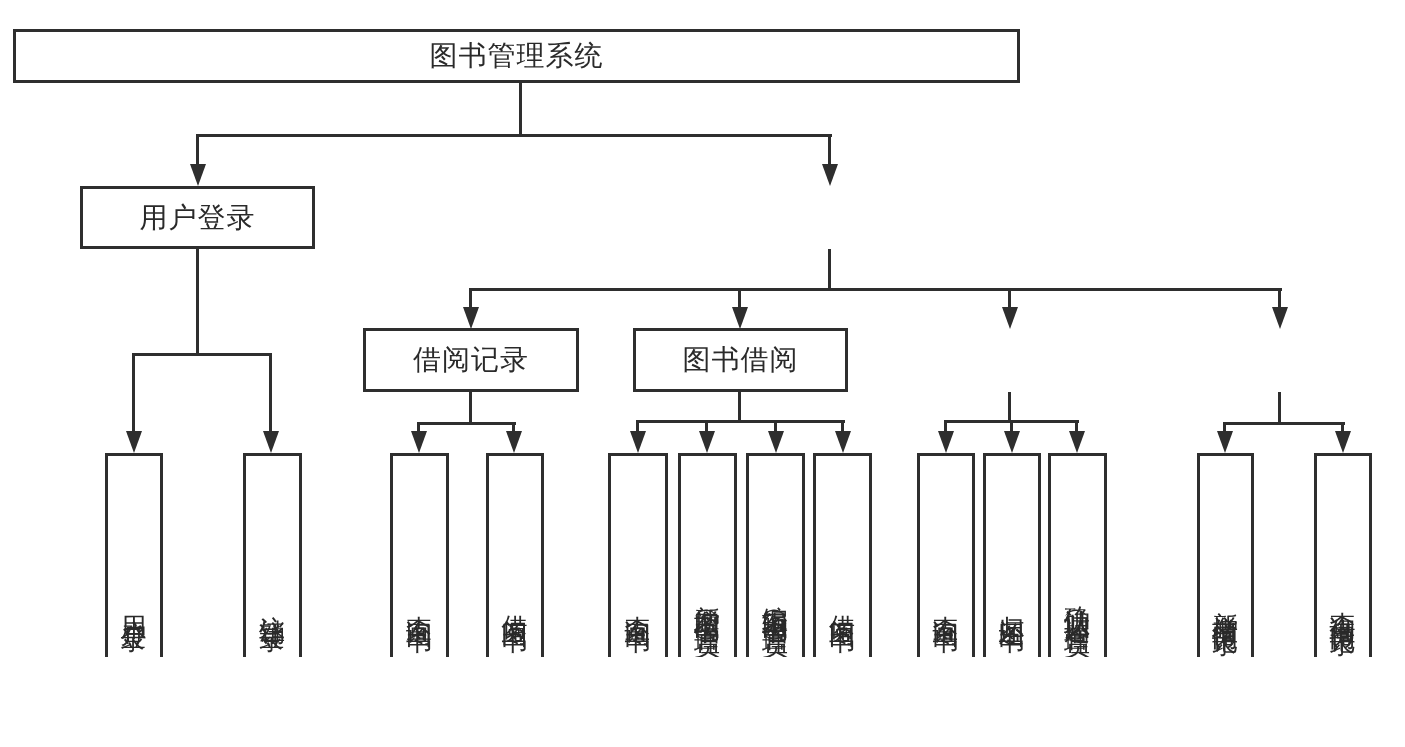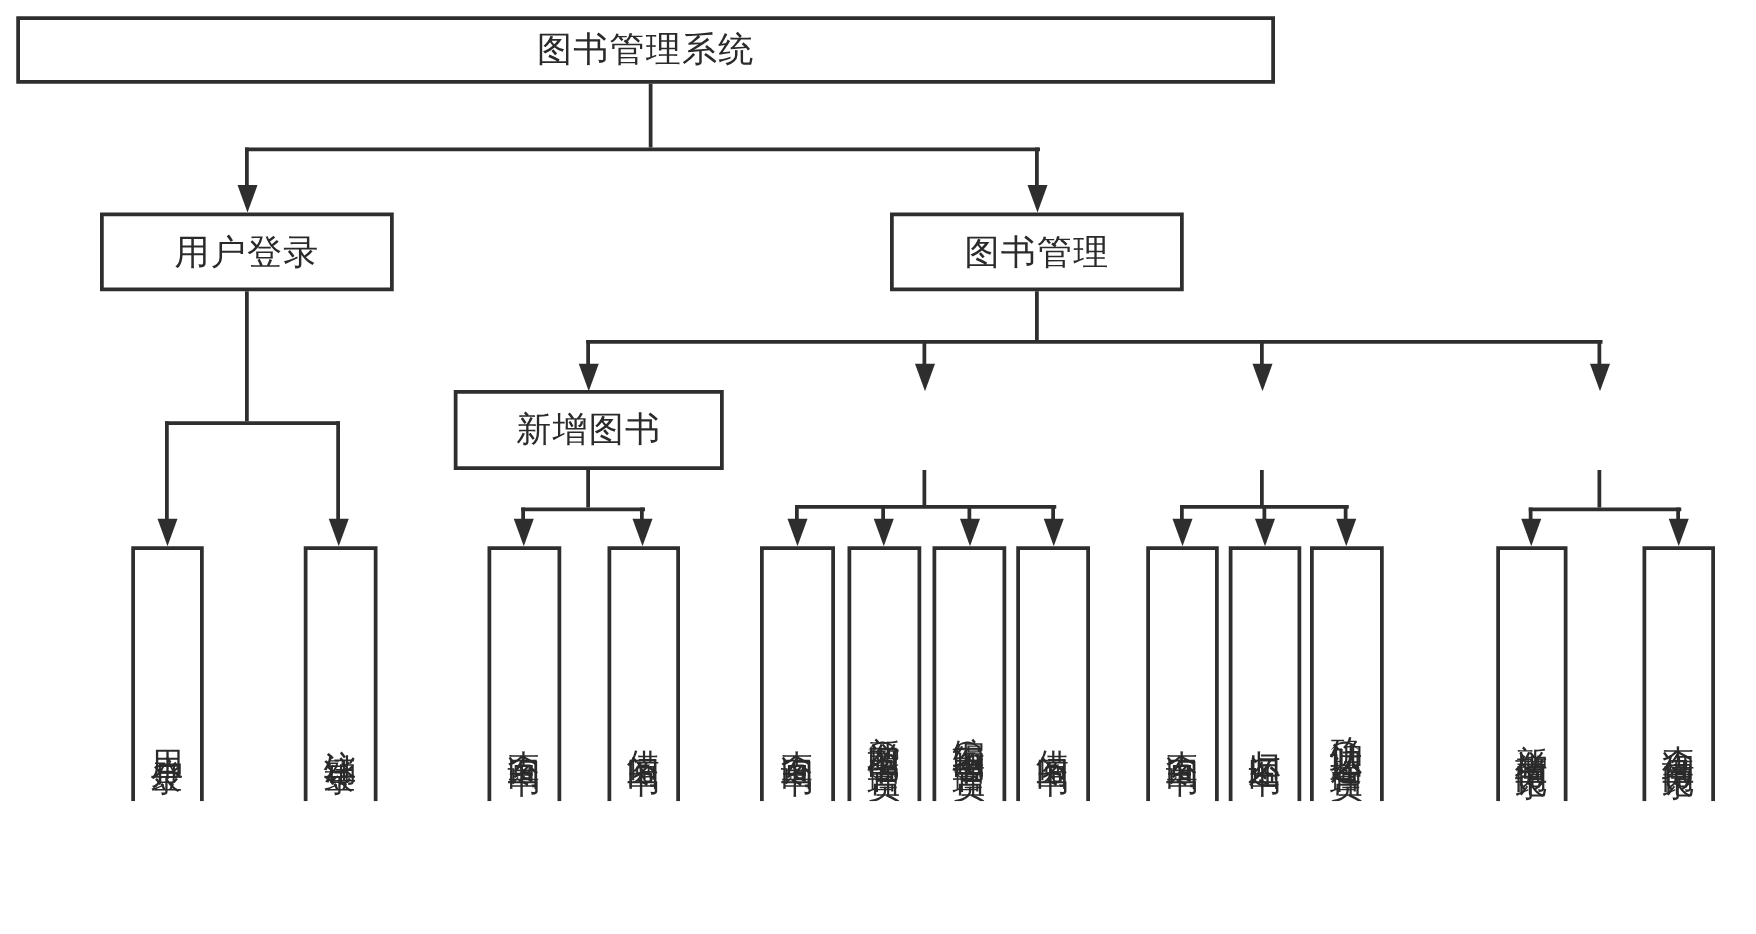--- a/index.html
+++ b/index.html
@@ -8,20 +8,21 @@
     --bg:#ffffff;
     --wm:#9c9c9c;
   }
   html,body{margin:0;padding:0;background:#fff;}
   #canvas{
     position:relative;
     width:1405px;height:641px;
     background:var(--bg);
     overflow:hidden;
     font-family:"Liberation Sans","DejaVu Sans",sans-serif;
+    margin-top:16px;
   }
   .box{
     position:absolute;
     box-sizing:border-box;
     border:3px solid var(--line);
     background:#fff;
     display:flex;align-items:center;justify-content:center;
     color:var(--text);
   }
   .box.h span{
@@ -70,44 +71,44 @@
   <div class="vline" style="left:519px;top:67px;height:51px"></div>
   <div class="hline" style="left:196px;top:118px;width:636px"></div>
   <div class="vline" style="left:196px;top:118px;height:32px"></div>
   <div class="arrow" style="left:190px;top:148px"></div>
   <div class="vline" style="left:828px;top:118px;height:32px"></div>
   <div class="arrow" style="left:822px;top:148px"></div>
 
   <div class="box h" style="left:80px;top:170px;width:235px;height:63px">
     <span>用户登录</span>
   </div>
-  <div class="box h" style="left:712px;top:170px;width:235px;height:63px">
-    <span>图书管理</span>
-  </div>
 
   <div class="vline" style="left:196px;top:233px;height:104px"></div>
   <div class="hline" style="left:132px;top:337px;width:140px"></div>
   <div class="vline" style="left:132px;top:337px;height:80px"></div>
   <div class="arrow" style="left:126px;top:415px"></div>
   <div class="vline" style="left:269px;top:337px;height:80px"></div>
   <div class="arrow" style="left:263px;top:415px"></div>
 
   <div class="vline" style="left:828px;top:233px;height:39px"></div>
   <div class="hline" style="left:469px;top:272px;width:813px"></div>
   <div class="vline" style="left:469px;top:272px;height:21px"></div>
   <div class="arrow" style="left:463px;top:291px"></div>
   <div class="vline" style="left:738px;top:272px;height:21px"></div>
   <div class="arrow" style="left:732px;top:291px"></div>
   <div class="vline" style="left:1008px;top:272px;height:21px"></div>
   <div class="arrow" style="left:1002px;top:291px"></div>
   <div class="vline" style="left:1278px;top:272px;height:21px"></div>
   <div class="arrow" style="left:1272px;top:291px"></div>
 
   <div class="box h" style="left:363px;top:312px;width:216px;height:64px">
-    <span>新增图书</span>
+    <span>借阅记录</span>
+  </div>
+  <div class="box h" style="left:633px;top:312px;width:215px;height:64px">
+    <span>图书借阅</span>
   </div>
 
   <div class="vline" style="left:469px;top:376px;height:30px"></div>
   <div class="hline" style="left:417px;top:406px;width:99px"></div>
   <div class="vline" style="left:417px;top:406px;height:11px"></div>
   <div class="arrow" style="left:411px;top:415px"></div>
   <div class="vline" style="left:512px;top:406px;height:11px"></div>
   <div class="arrow" style="left:506px;top:415px"></div>
 
   <div class="vline" style="left:738px;top:376px;height:28px"></div>

